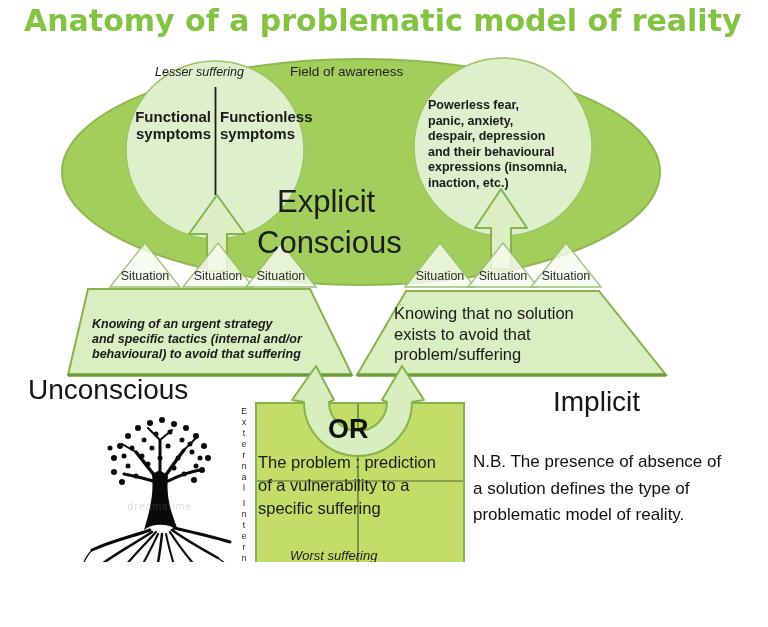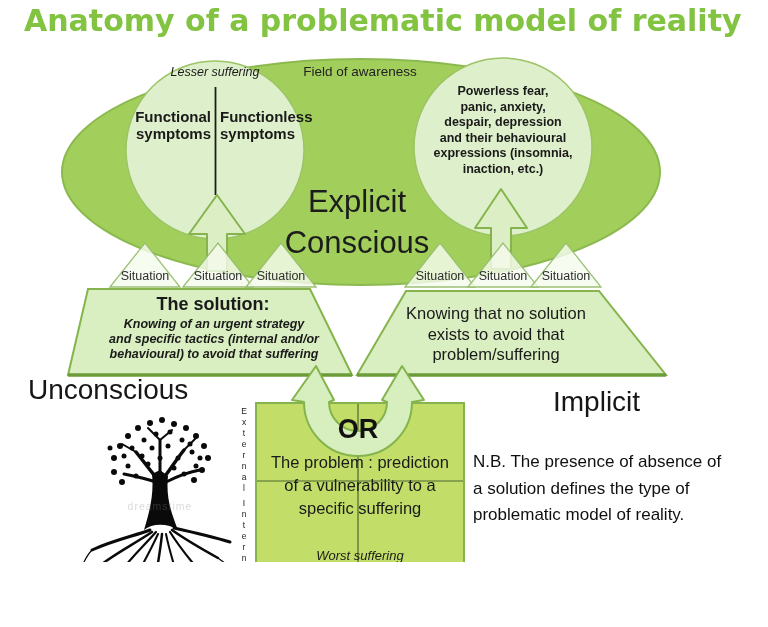--- a/index.html
+++ b/index.html
@@ -1,27 +1,27 @@
 <!DOCTYPE html>
 <html><head>
 <meta charset="utf-8">
 <style>
   html,body{margin:0;padding:0;background:#ffffff;}
   #stage{position:relative;width:768px;height:562px;background:#ffffff;overflow:hidden;
          font-family:"Liberation Sans",sans-serif;color:#1a1a1a;}
   #shapes{position:absolute;left:0;top:0;z-index:0;}
   .abs{position:absolute;z-index:2;}
-  .ctr{text-align:center;}
+  .ctr{text-align:left;}
   #title{left:24px;top:3px;width:720px;font-family:"DejaVu Sans",sans-serif;
          font-weight:700;font-size:30px;color:#82c341;letter-spacing:0px;}
   #field-label{left:290px;top:64px;width:140px;font-size:13.5px;color:#222;}
   #lesser{left:155px;top:65px;width:120px;font-size:12.5px;font-style:italic;}
   #func{left:133px;top:108px;width:78px;text-align:right;font-size:15px;font-weight:700;line-height:17px;}
   #funcless{left:220px;top:108px;width:104px;text-align:left;font-size:15px;font-weight:700;line-height:17px;}
-  #powerless{left:428px;top:84px;width:150px;font-size:12.5px;font-weight:700;line-height:15.5px;}
+  #powerless{left:428px;top:98px;width:150px;font-size:12.5px;font-weight:700;line-height:15.5px;}
   #explicit{left:277px;top:184px;width:160px;font-size:31px;color:#1c1c1c;}
   #conscious{left:257px;top:225px;width:200px;font-size:31px;color:#1c1c1c;}
   .sit{width:64px;top:269px;font-size:12.5px;color:#2e2e2e;text-align:center;}
   #sit1{left:113px}#sit2{left:186px}#sit3{left:249px}#sit4{left:408px}#sit5{left:471px}#sit6{left:534px}
   #sol-title{left:133px;top:294px;width:160px;font-size:18px;font-weight:700;}
   #sol-body{left:92px;top:317px;width:244px;font-size:12.5px;font-weight:600;line-height:15px;font-style:italic;}
   #nosol-body{left:394px;top:303px;width:204px;font-size:16.5px;line-height:20.5px;}
   #unconscious{left:28px;top:374px;font-size:28px;color:#161616;}
   #implicit{left:553px;top:386px;font-size:28px;color:#161616;}
   #or-label{left:328px;top:414px;width:60px;font-size:27px;font-weight:800;color:#111;}
@@ -170,21 +170,20 @@
   <div id="explicit" class="abs ctr">Explicit</div>
   <div id="conscious" class="abs ctr">Conscious</div>
 
   <div id="sit1" class="abs sit">Situation</div>
   <div id="sit2" class="abs sit">Situation</div>
   <div id="sit3" class="abs sit">Situation</div>
   <div id="sit4" class="abs sit">Situation</div>
   <div id="sit5" class="abs sit">Situation</div>
   <div id="sit6" class="abs sit">Situation</div>
 
-  <div id="sol-title" class="abs ctr">The solution:</div>
   <div id="sol-body" class="abs ctr">
     <div>Knowing of an urgent strategy</div>
     <div>and specific tactics (internal and/or</div>
     <div>behavioural) to avoid that suffering</div>
   </div>
 
   <div id="nosol-body" class="abs ctr">
     <div>Knowing that no solution</div>
     <div>exists to avoid that</div>
     <div>problem/suffering</div>

